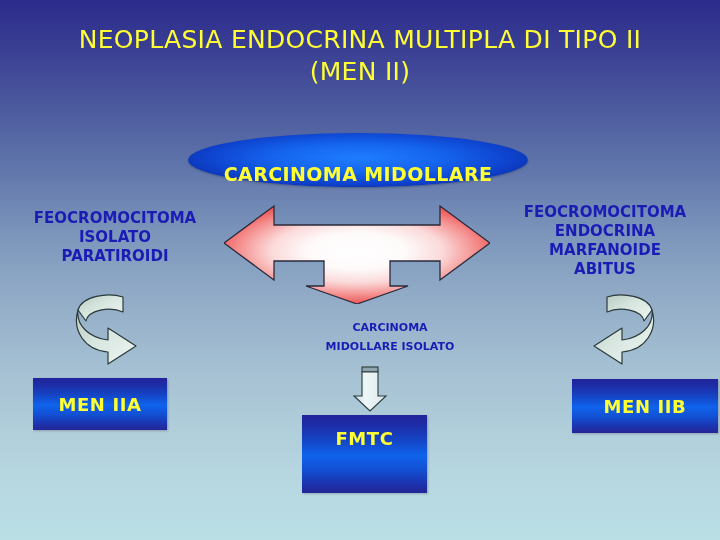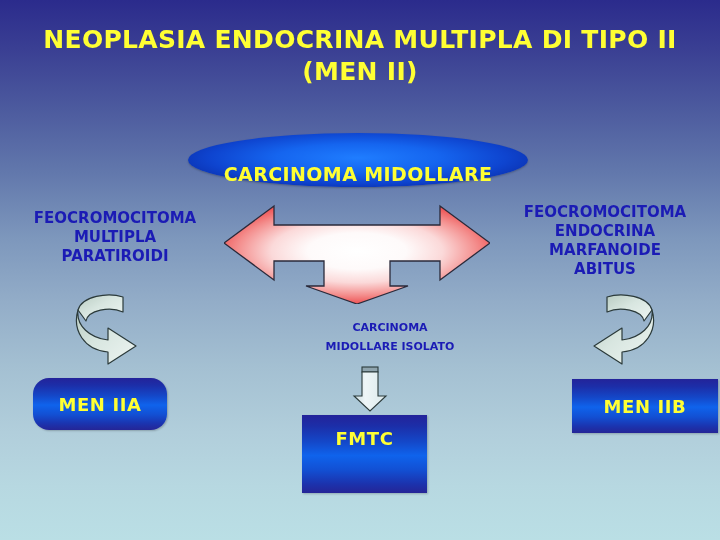--- a/index.html
+++ b/index.html
@@ -34,21 +34,21 @@
 
   
   #title {
     position: absolute;
     left: 0;
     top: 24px;
     width: 720px;
     text-align: center;
     color: #ffff33;
     font-family: "DejaVu Sans", sans-serif;
-    font-weight: bold;
+    font-weight: normal;
     font-size: 25px;
     line-height: 32px;
     letter-spacing: 0.3px;
   }
   #title .tline { display: block; }
 
   
   #ellipse {
     position: absolute;
     left: 188px;
@@ -166,21 +166,20 @@
     font-weight: bold;
     font-size: 18px;
     letter-spacing: 0.6px;
     white-space: nowrap;
   }
   #box-men2a {
     left: 33px;
     top: 378px;
     width: 134px;
     height: 52px;
-    border-radius: 16px;
   }
   #box-fmtc {
     left: 302px;
     top: 415px;
     width: 125px;
     height: 78px;
   }
   #box-fmtc .boxlabel {
     position: relative;
     top: -16px;
@@ -235,21 +234,21 @@
                L 100,88
                L 100,63
                L 50,63
                L 50,82
                Z" fill="url(#triGrad)" stroke="#2a2a3a" stroke-width="1.3" stroke-linejoin="miter"></path>
     </svg>
   </div>
 
   <div id="left-text" class="sidetext">
     <span>FEOCROMOCITOMA</span>
-    <span>MULTIPLA</span>
+    <span>ISOLATO</span>
     <span>PARATIROIDI</span>
   </div>
 
   <div id="right-text" class="sidetext">
     <span>FEOCROMOCITOMA</span>
     <span>ENDOCRINA</span>
     <span>MARFANOIDE</span>
     <span>ABITUS</span>
   </div>
 

